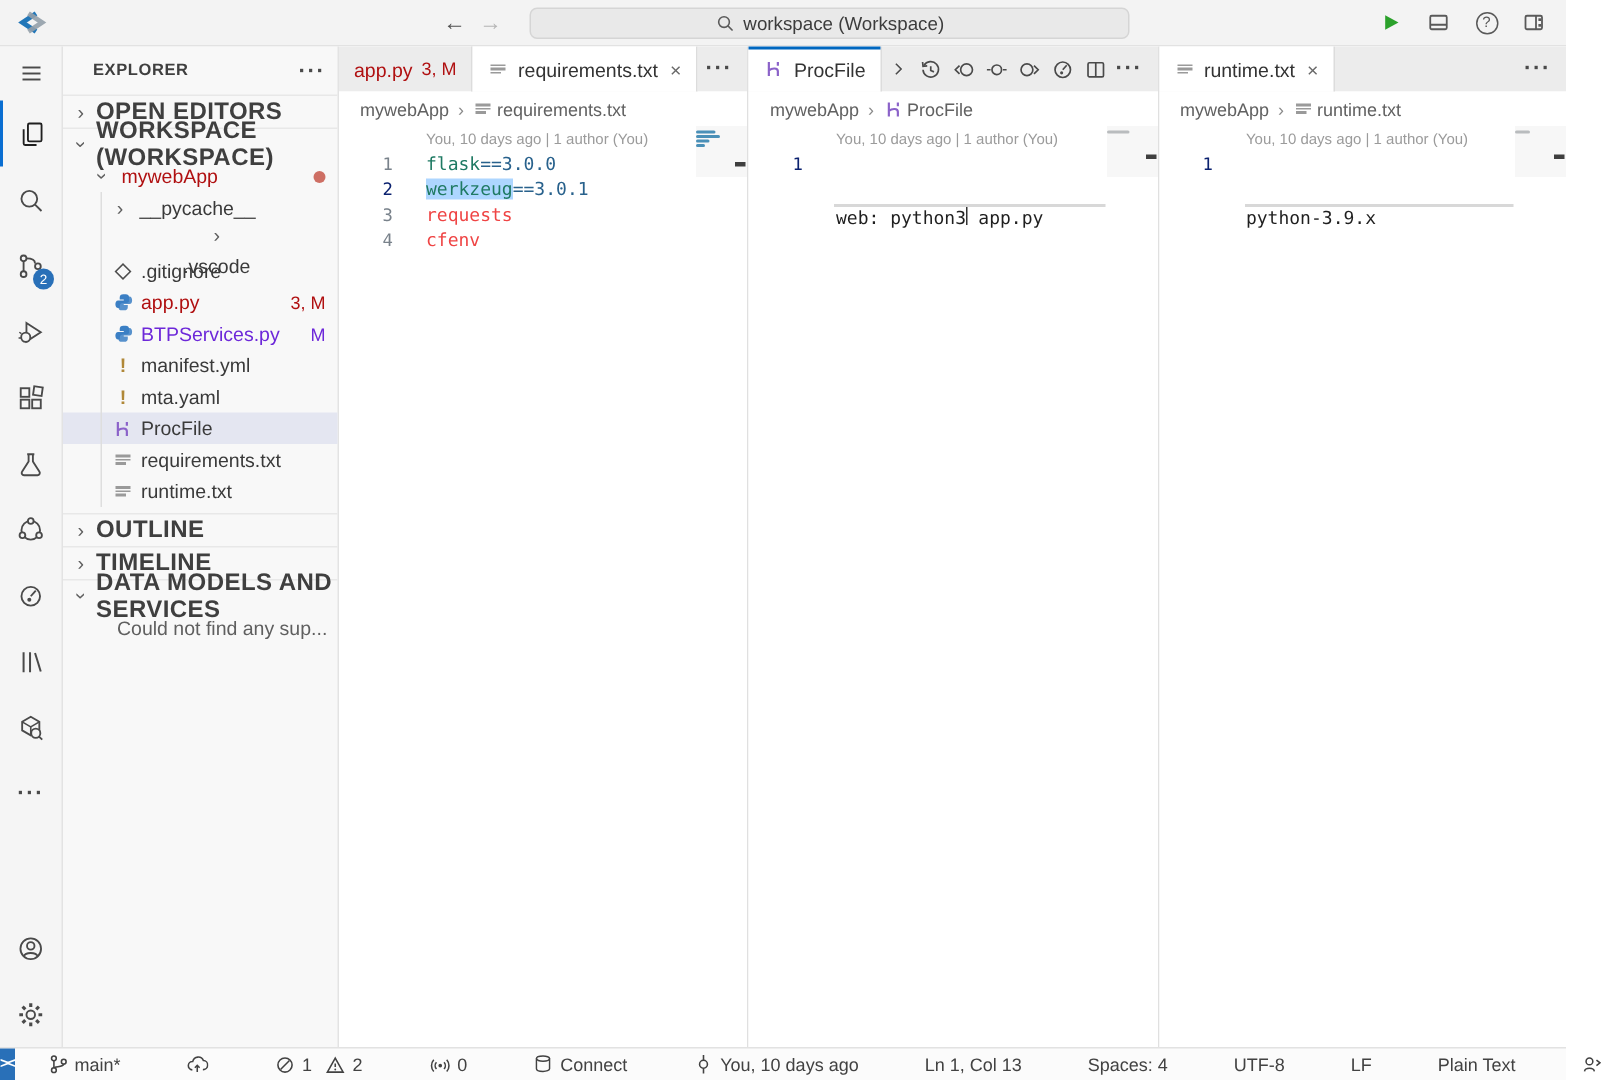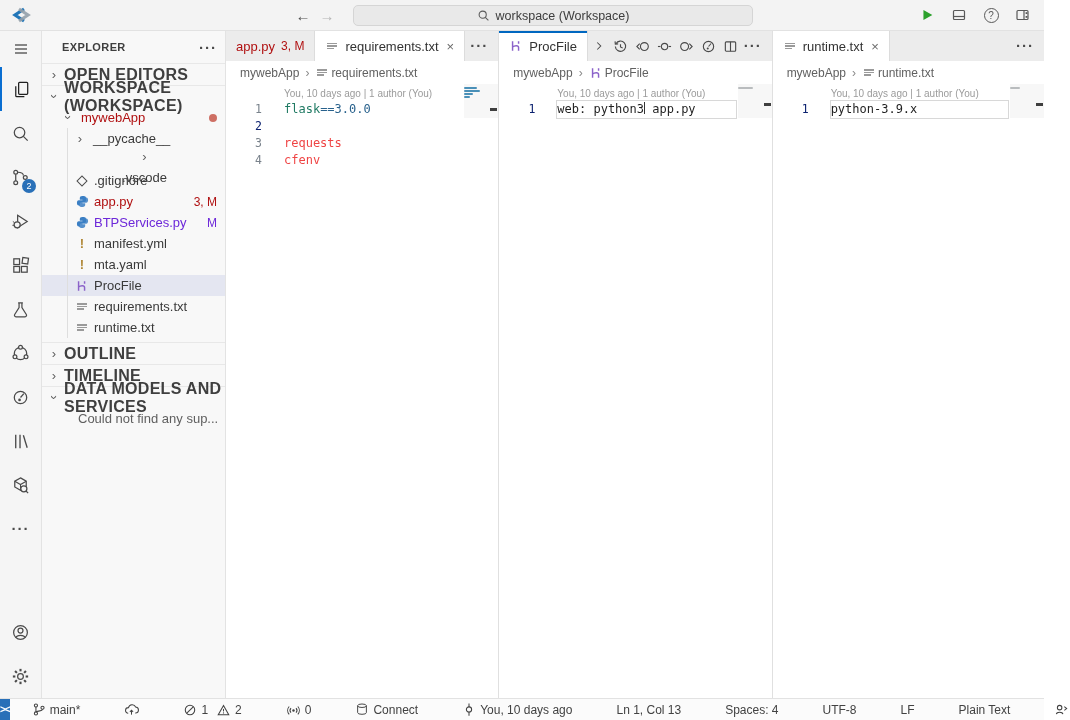--- a/index.html
+++ b/index.html
@@ -71,21 +71,21 @@
   .ta-btn { width:22px; height:30px; display:flex; align-items:center; justify-content:center; color:#4a4a4a; }
   .bc { height:23px; background:#fff; display:flex; align-items:center; padding-left:14px; font-size:12px; color:#616161; gap:2px; flex:0 0 23px; }
   .bc-sep { color:#8a8a8a; margin:0 4px; }
   .bc-sep::before { content:"\203A"; }
   .content { flex:1; position:relative; background:#fff; font-family:"DejaVu Sans Mono","Liberation Mono",monospace; font-size:12px; padding-top:2px; overflow:hidden; }
   .blame { height:15px; line-height:15px; padding-left:58px; font-family:"Liberation Sans",sans-serif; font-size:10px; color:#9b9b9b; white-space:nowrap; }
   .cl { display:flex; height:17px; line-height:17px; }
   .ln { width:36px; text-align:right; color:#79828b; font-size:11.5px; flex:0 0 36px; }
   .ln.cur { color:#0b216f; }
   .cw { margin-left:22px; flex:1; margin-right:36px; white-space:pre; color:#1f1f1f; }
-  .cl.curline .cw { box-shadow:0 0 0 1px #d8d8d8; }
+  .cl.curline .cw { box-shadow:0 0 0 1px #d8d8d8;margin-top:36px; }
   .sel { background:#add6ff; }
   .t-name { color:#1f7a63; }
   .t-ver { color:#28618c; }
   .t-plain { color:#ef4444; }
   .caret { display:inline-block; width:1px; height:12px; background:#333; vertical-align:-1px; }
   .minimap { position:absolute; top:3px; right:10px; width:24px; }
   .mm-bar { height:2px; margin-bottom:1px; border-radius:1px; }
   .mm-blue { background:#4a90b8; }
   .mm-gray { background:#b9bcbe; }
   .ruler-mark { position:absolute; right:1px; width:7px; height:2.5px; background:#3f3f3f; }
@@ -402,20 +402,21 @@
           <span>requirements.txt</span>
         </div>
         <div class="content">
           <div class="blame">You, 10 days ago | 1 author (You)</div>
           <div class="cl">
             <span class="ln">1</span>
             <span class="cw"><span class="t-name">flask</span><span class="t-ver">==3.0.0</span></span>
           </div>
           <div class="cl">
             <span class="ln cur">2</span>
+            <span class="cw"><span class="t-name sel">werkzeug</span><span class="t-ver">==3.0.1</span></span>
           </div>
           <div class="cl">
             <span class="ln">3</span>
             <span class="cw"><span class="t-plain">requests</span></span>
           </div>
           <div class="cl">
             <span class="ln">4</span>
             <span class="cw"><span class="t-plain">cfenv</span></span>
           </div>
           <div class="mm-slider"></div>

